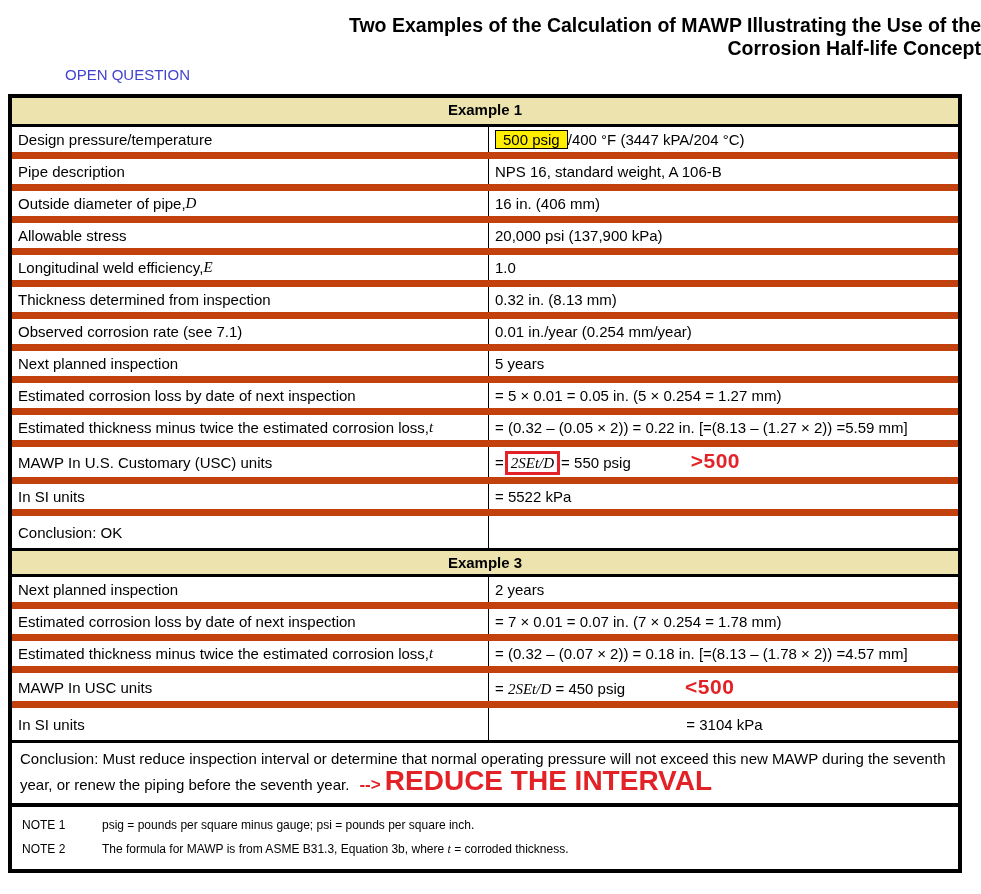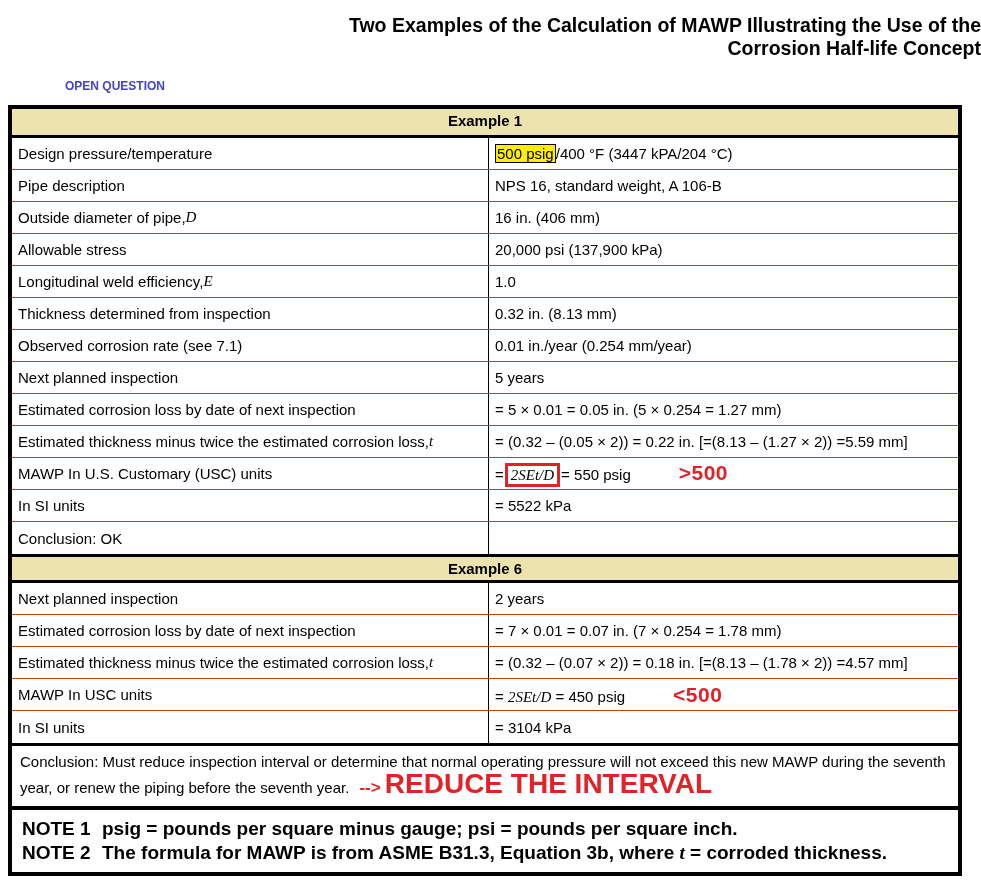--- a/index.html
+++ b/index.html
@@ -18,24 +18,24 @@
     overflow:hidden;
   }
   .page-title{
     margin-top:14px;
     text-align:right;
     font-size:19.5px;
     font-weight:bold;
     line-height:23px;
   }
   .open-question{
-    margin:16px 0 0 65px;
+    margin:5px 0 0 65px;
     color:var(--annotation-blue);
-    font-size:12px;
-    font-weight:bold;
+    font-size:15px;
+    font-weight:normal;
     line-height:20px;
   }
   .mtable{
     margin:9px 0 0 8px;
     width:954px;
     border:4px solid #000;
     background:#fff;
   }
   .sec-header{
     background:var(--header-bg);
@@ -45,55 +45,55 @@
     font-weight:bold;
     font-size:15px;
     height:29px;
     line-height:23px;
   }
   .mtable > .sec-header:first-child{border-top:none;}
   .row{
     display:flex;
     align-items:center;
     min-height:32px;
-    border-bottom:1px solid #c2410c;
-    font-size:15px;
-  }
-  .sec-body .row:last-child{border-bottom:none;}
+    border-bottom:7px solid #c2410c;
+    font-size:15px;
+  }
+  .sec-body .row:last-child{border-bottom:none;text-align:center;}
   .cell{padding:2px 4px 2px 6px;}
   .cell.label{
     width:477px;
     flex:0 0 477px;
     border-right:1.5px solid #000;
     align-self:stretch;
     display:flex;
     align-items:center;
   }
   .cell.value{flex:1;}
   .var{
     font-family:"Liberation Serif","DejaVu Serif",serif;
     font-style:italic;
   }
   .hl{
     background:var(--highlight-yellow);
     border:1px solid #000;
-    padding:0 1px;
+    padding:0 7px;
   }
   .red-box{
     display:inline-block;
     border:3px solid var(--annotation-red);
     padding:0 3px;
     margin:0 1px;
     line-height:17px;
   }
   .annot{
     color:var(--annotation-red);
     font-weight:bold;
     font-size:21px;
-    margin-left:48px;
+    margin-left:60px;
     letter-spacing:0.5px;
   }
   .conclusion-row{
     border-top:3px solid #000;
     padding:5px 8px 7px 8px;
     font-size:15px;
     line-height:22px;
   }
   .concl-arrow{
     color:var(--annotation-red);
@@ -105,24 +105,23 @@
     color:var(--annotation-red);
     font-weight:bold;
     font-size:28px;
   }
   .notes{
     border-top:4px solid #000;
     padding:6px 0 8px 0;
   }
   .note-row{
     display:flex;
-    font-size:19px;
+    font-size:12px;
     padding:4px 8px 3px 10px;
     line-height:17px;
-    font-weight:bold;
   }
   .note-id{flex:0 0 80px;}
   .note-text{flex:1;}
 </style>
 </head>
 <body>
 
 <div class="page-title">
   <div>Two Examples of the Calculation of MAWP Illustrating the Use of the</div>
   <div>Corrosion Half-life Concept</div>
@@ -205,21 +204,21 @@
       <div class="cell value">= 5522 kPa</div>
     </div>
 
     <div class="row">
       <div class="cell label">Conclusion: OK</div>
       <div class="cell value"></div>
     </div>
 
   </div>
 
-  <div class="sec-header">Example 6</div>
+  <div class="sec-header">Example 3</div>
 
   <div class="sec-body">
 
     <div class="row">
       <div class="cell label">Next planned inspection</div>
       <div class="cell value">2 years</div>
     </div>
 
     <div class="row">
       <div class="cell label">Estimated corrosion loss by date of next inspection</div>

